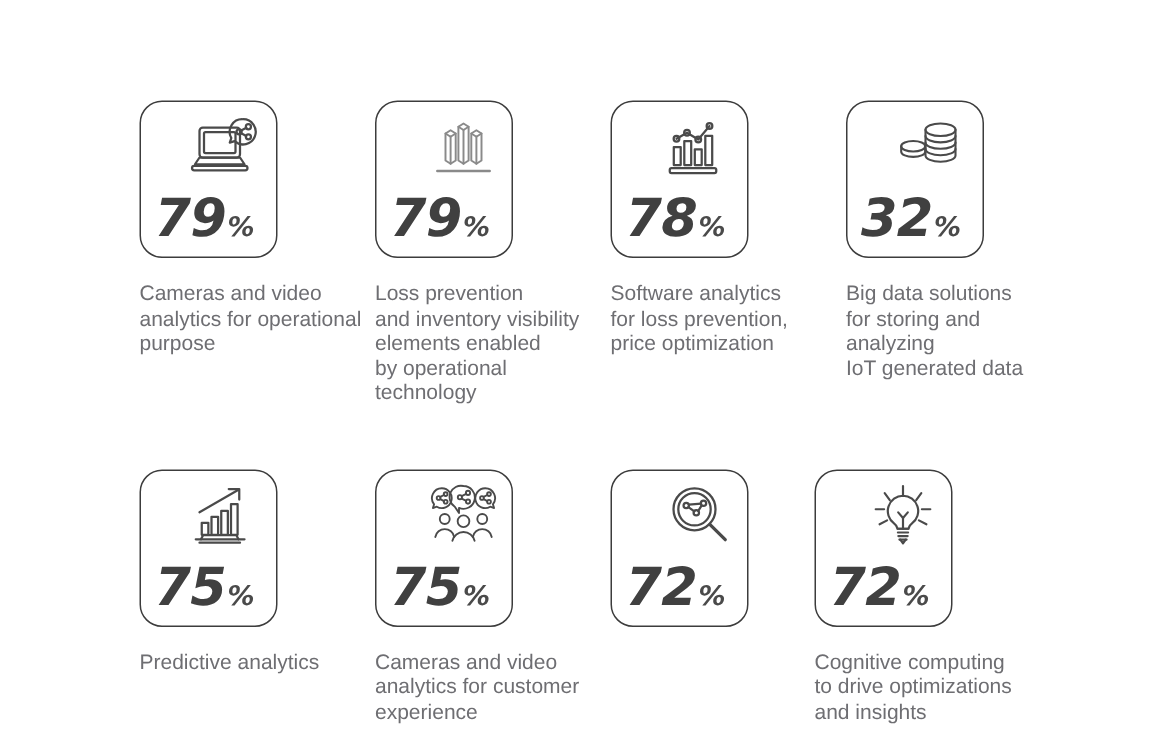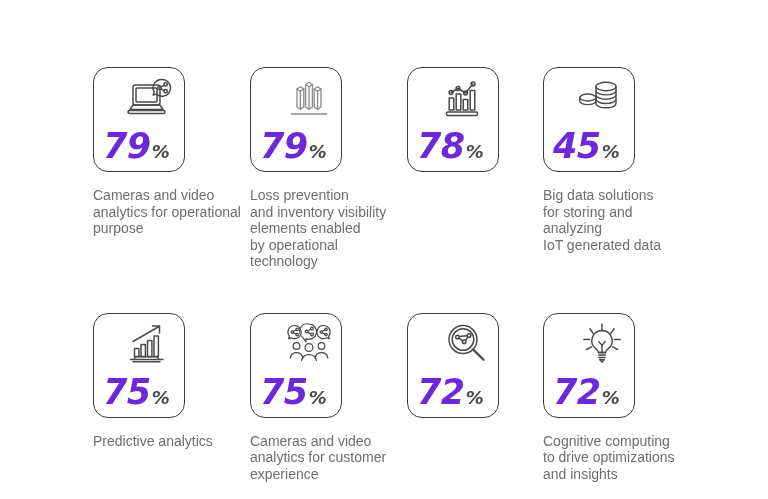--- a/index.html
+++ b/index.html
@@ -74,21 +74,21 @@
     align-items: baseline;
     color: #2b2b2b;
   }
   .num {
     font-family: "DejaVu Sans", sans-serif;
     font-weight: bold;
     font-style: italic;
     font-size: 35px;
     line-height: 1;
     letter-spacing: -0.5px;
-    color: #6d28d9;
+    color: #404040;
   }
   .pct {
     font-family: "DejaVu Sans", sans-serif;
     font-weight: bold;
     font-style: italic;
     font-size: 18px;
     line-height: 1;
     color: #4a4a4a;
     margin-left: 1px;
   }
@@ -187,39 +187,42 @@
               <rect x="28.2" y="13.5" width="4.6" height="19.5"></rect>
 
               <rect x="4.5" y="35" width="31" height="3.4" rx="1.2"></rect>
             </svg>
           </div>
           <div class="card-value">
             <span class="num">78</span>
             <span class="pct">%</span>
           </div>
         </div>
+        <div class="caption">Software analytics
+for loss prevention,
+price optimization</div>
       </div>
 
       <div class="cell">
         <div class="card">
           <div class="card-icon">
             <svg viewBox="0 0 48 45" fill="none" stroke="#4a4a4a" stroke-width="1.4" stroke-linecap="round" stroke-linejoin="round">
 
               <ellipse cx="28" cy="9.5" rx="10" ry="4.2"></ellipse>
               <path d="M18 9.5 v4.2 a10 4.2 0 0 0 20 0 v-4.2"></path>
               <path d="M18 13.7 v4.3 a10 4.2 0 0 0 20 0 v-4.3"></path>
               <path d="M18 18 v4.3 a10 4.2 0 0 0 20 0 v-4.3"></path>
               <path d="M18 22.3 v4.3 a10 4.2 0 0 0 20 0 v-4.3"></path>
 
               <ellipse cx="9.8" cy="20.5" rx="8" ry="3.5"></ellipse>
               <path d="M1.8 20.5 v3.6 a8 3.5 0 0 0 16 0 v-3.6"></path>
             </svg>
           </div>
           <div class="card-value">
-            <span class="num">45</span>
+            <span class="num">32</span>
             <span class="pct">%</span>
           </div>
         </div>
         <div class="caption">Big data solutions
 for storing and analyzing
 IoT generated data</div>
       </div>
 
     </div>
 

